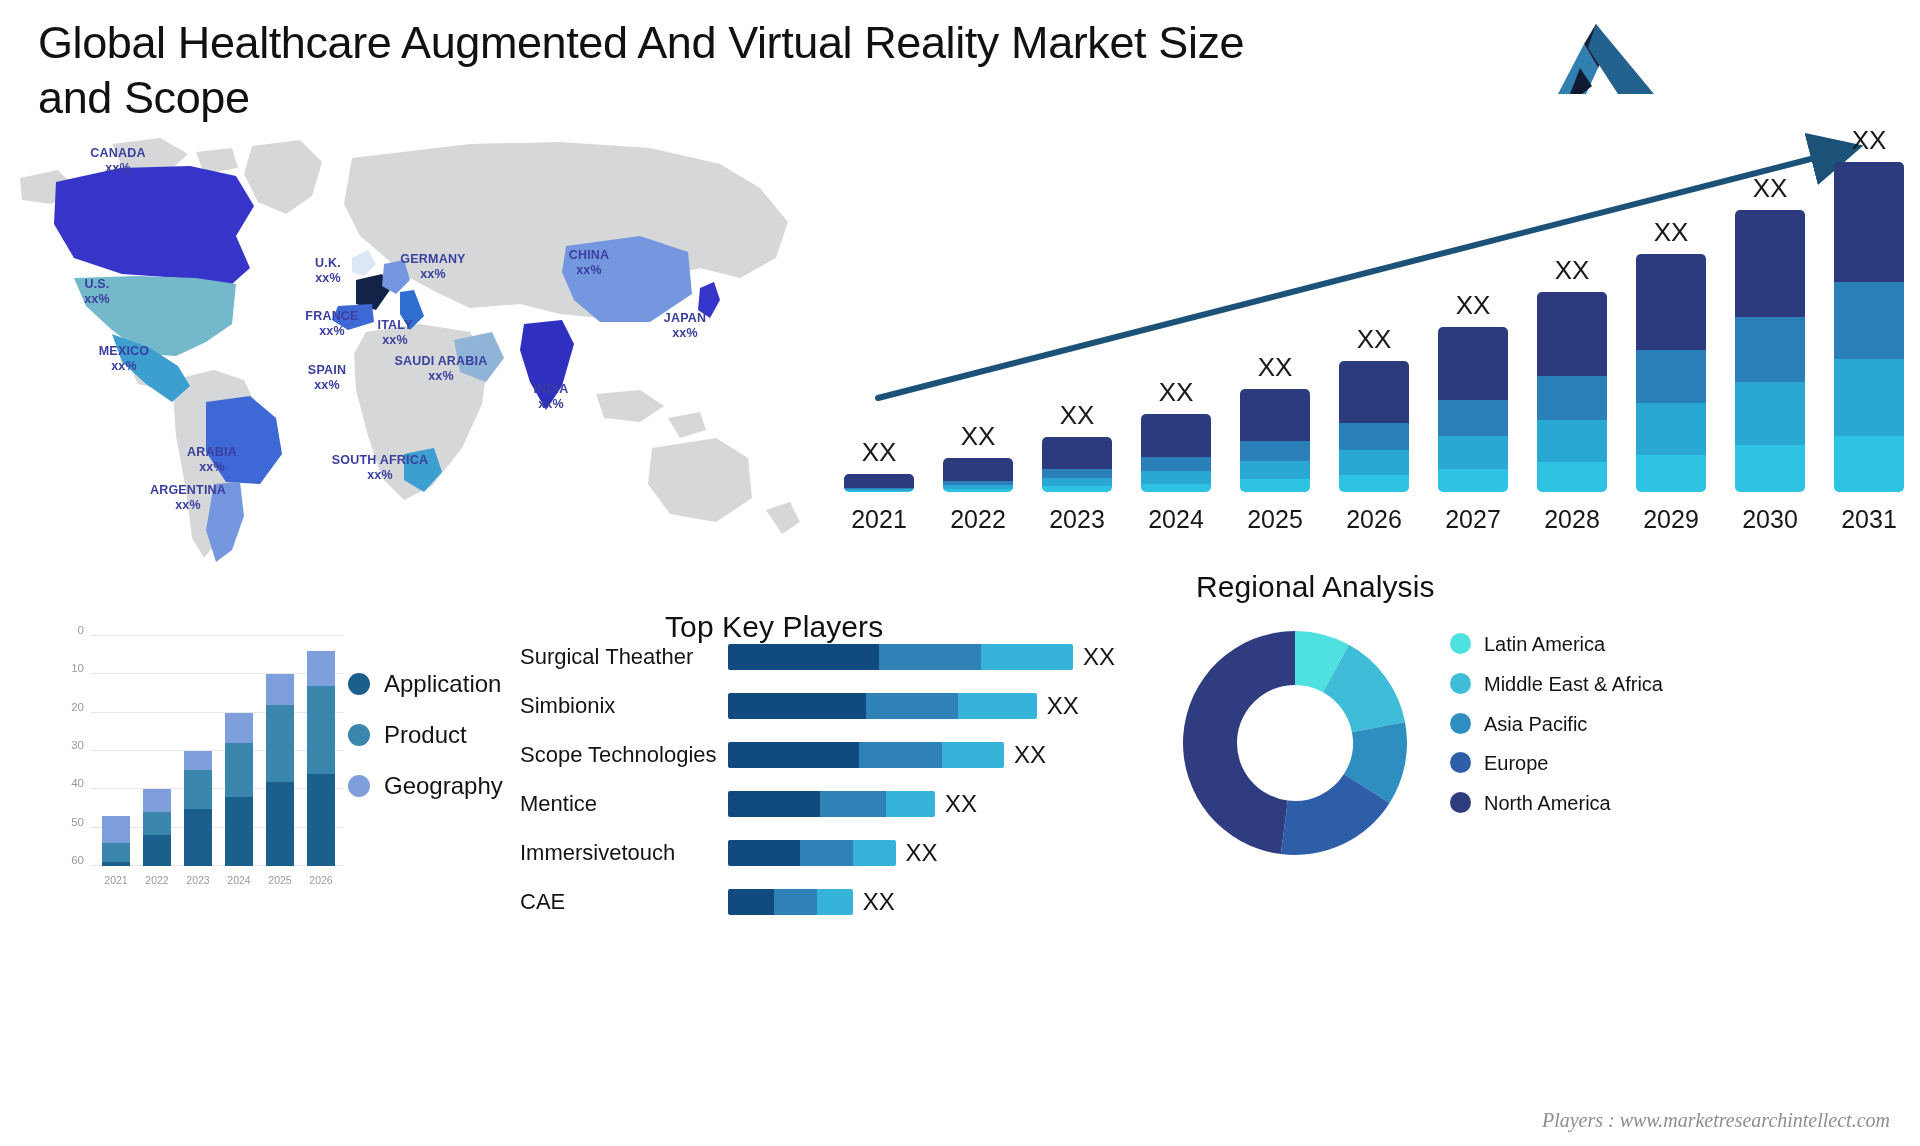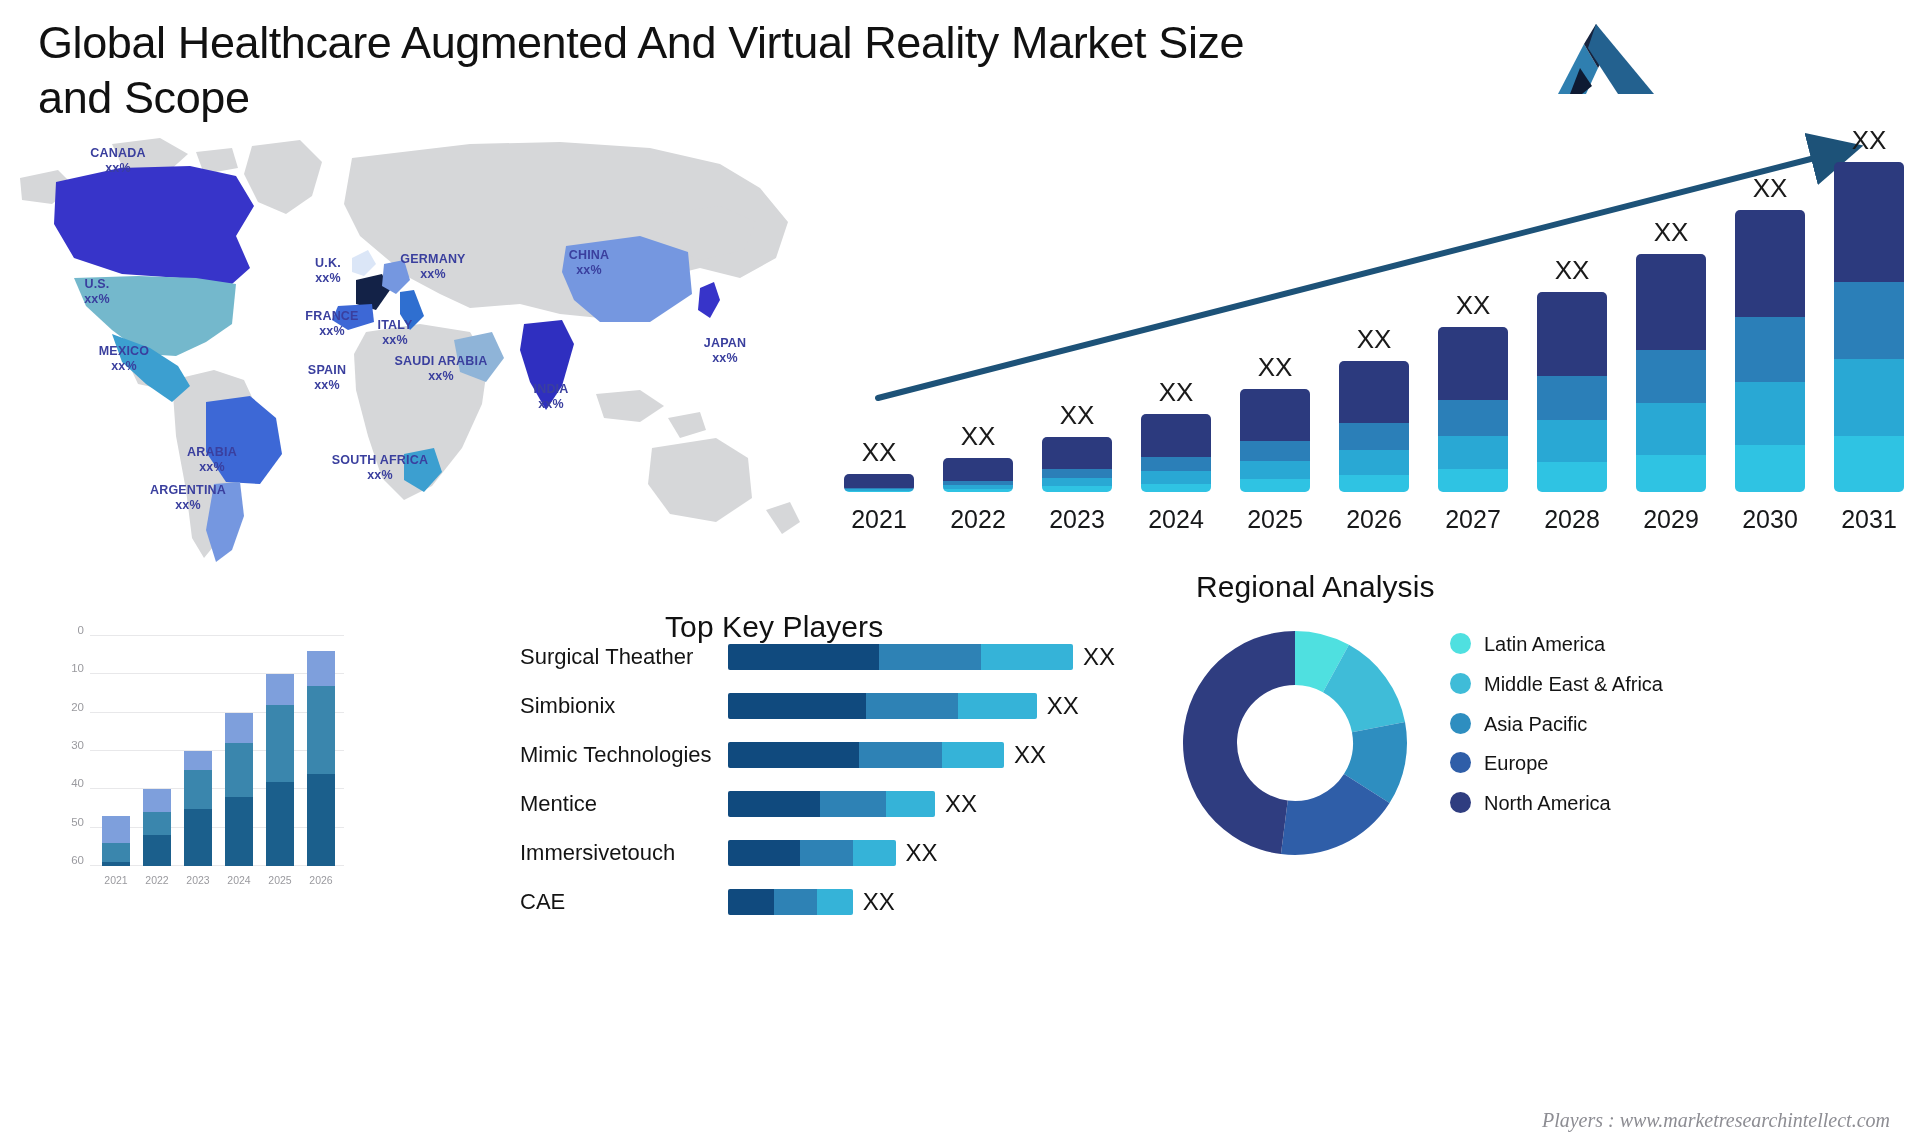--- a/index.html
+++ b/index.html
@@ -179,21 +179,21 @@
         <div>xx%</div>
       </div>
       <div class="map-label" style="left: 551px; top: 264px;">
         <div>INDIA</div>
         <div>xx%</div>
       </div>
       <div class="map-label" style="left: 589px; top: 130px;">
         <div>CHINA</div>
         <div>xx%</div>
       </div>
-      <div class="map-label" style="left: 685px; top: 218px; margin-left: 40px;">
+      <div class="map-label" style="left: 685px; top: 193px;">
         <div>JAPAN</div>
         <div>xx%</div>
       </div>
       <div class="map-label" style="left: 380px; top: 335px;">
         <div>SOUTH AFRICA</div>
         <div>xx%</div>
       </div>
     </div>
 </div>
 
@@ -366,20 +366,34 @@
         <div class="seg-seg" style="flex: 8 1 0%; background: rgb(126, 159, 220);"></div>
       </div>
       <div class="seg-xtick" style="left: 204px;">2025</div>
       <div class="seg-col" style="left: 251px; height: 214.667px;">
         <div class="seg-seg" style="flex: 24 1 0%; background: rgb(27, 95, 140);"></div>
         <div class="seg-seg" style="flex: 23 1 0%; background: rgb(58, 134, 173);"></div>
         <div class="seg-seg" style="flex: 9 1 0%; background: rgb(126, 159, 220);"></div>
       </div>
       <div class="seg-xtick" style="left: 245px;">2026</div>
     </div>
+  <div id="seg-legend">
+      <div class="seg-li">
+        <span class="seg-dot" style="background: rgb(27, 95, 140);"></span>
+        <span class="seg-ltext">Application</span>
+      </div>
+      <div class="seg-li">
+        <span class="seg-dot" style="background: rgb(58, 134, 173);"></span>
+        <span class="seg-ltext">Product</span>
+      </div>
+      <div class="seg-li">
+        <span class="seg-dot" style="background: rgb(126, 159, 220);"></span>
+        <span class="seg-ltext">Geography</span>
+      </div>
+    </div>
 </div>
 
 <div id="players-panel">
   <div class="sec-title" style="left:145px;top:0;margin-top:40px;">Top Key Players</div>
   <div id="pl-rows">
       <div class="pl-row" style="top: 72px;">
         <div class="pl-name">Surgical Theather</div>
         <div class="pl-bar" style="width: 345px;">
           <div class="pl-seg" style="flex: 46 1 0%; background: rgb(16, 74, 126);"></div>
           <div class="pl-seg" style="flex: 31 1 0%; background: rgb(46, 130, 181);"></div>
@@ -390,21 +404,21 @@
       <div class="pl-row" style="top: 121px;">
         <div class="pl-name">Simbionix</div>
         <div class="pl-bar" style="width: 308.857px;">
           <div class="pl-seg" style="flex: 42 1 0%; background: rgb(16, 74, 126);"></div>
           <div class="pl-seg" style="flex: 28 1 0%; background: rgb(46, 130, 181);"></div>
           <div class="pl-seg" style="flex: 24 1 0%; background: rgb(53, 179, 216);"></div>
         </div>
         <div class="pl-xx" style="left: 526.857px;">XX</div>
       </div>
       <div class="pl-row" style="top: 170px;">
-        <div class="pl-name">Mimic Technologies</div>
+        <div class="pl-name">Scope Technologies</div>
         <div class="pl-bar" style="width: 276px;">
           <div class="pl-seg" style="flex: 40 1 0%; background: rgb(16, 74, 126);"></div>
           <div class="pl-seg" style="flex: 25 1 0%; background: rgb(46, 130, 181);"></div>
           <div class="pl-seg" style="flex: 19 1 0%; background: rgb(53, 179, 216);"></div>
         </div>
         <div class="pl-xx" style="left: 494px;">XX</div>
       </div>
       <div class="pl-row" style="top: 219px;">
         <div class="pl-name">Mentice</div>
         <div class="pl-bar" style="width: 207px;">

